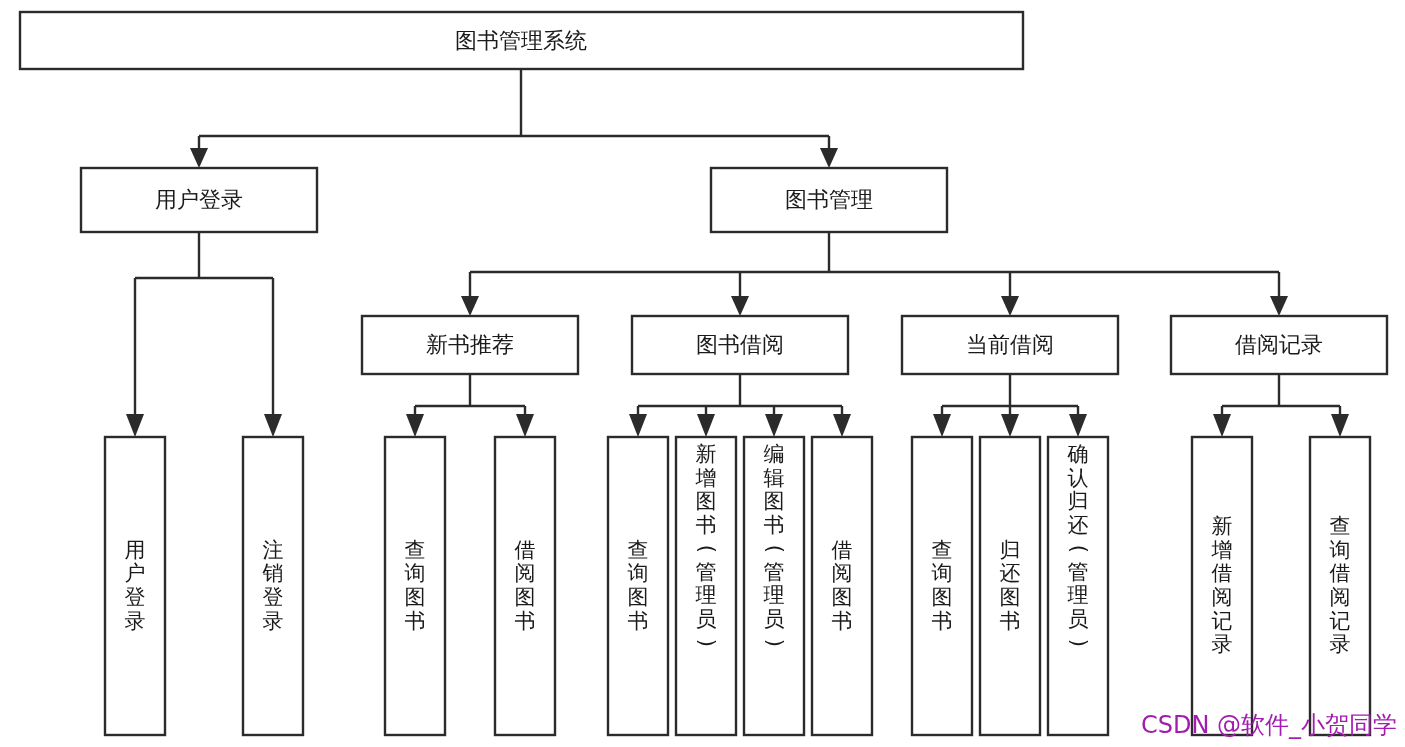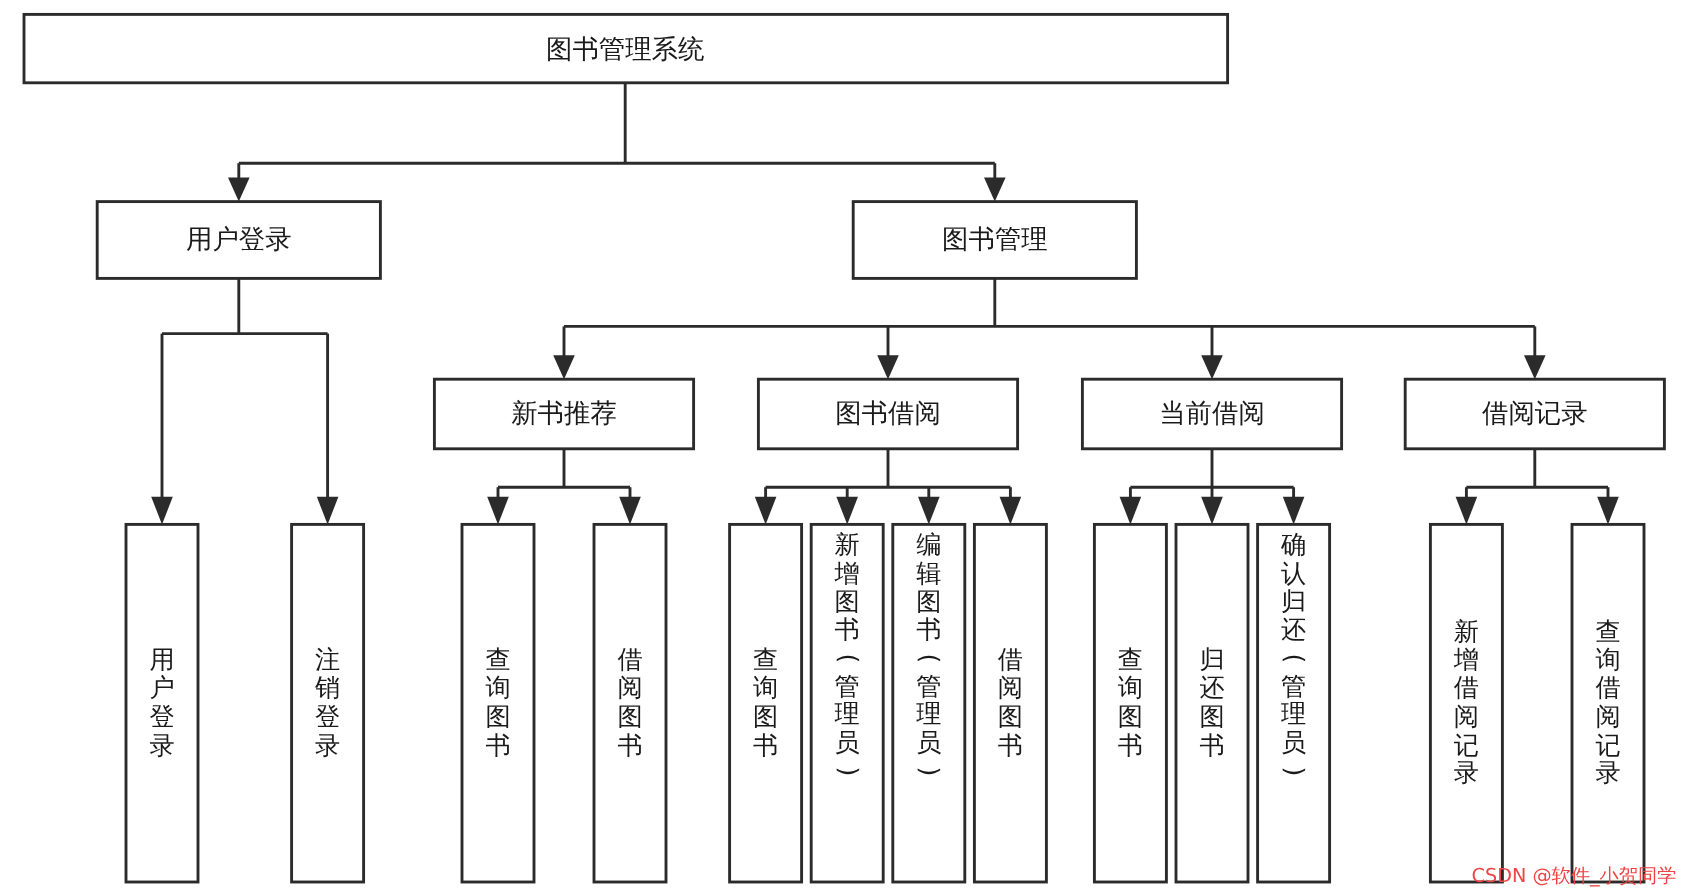--- a/index.html
+++ b/index.html
@@ -70,22 +70,22 @@
   }
   .vlabel .rot {
     display: block;
     transform: rotate(90deg);
   }
   .watermark {
     position: absolute;
     right: 8px;
     bottom: 6px;
     font-family: "DejaVu Sans", "Liberation Sans", sans-serif;
-    font-size: 16px;
-    color: #ef4444;
+    font-size: 24px;
+    color: #a21caf;
     white-space: nowrap;
     user-select: none;
   }
 </style>
 </head>
 <body>
 
 <div id="diagram-root">
 
   <svg class="flow" viewBox="0 0 1405 747" xmlns="http://www.w3.org/2000/svg">

